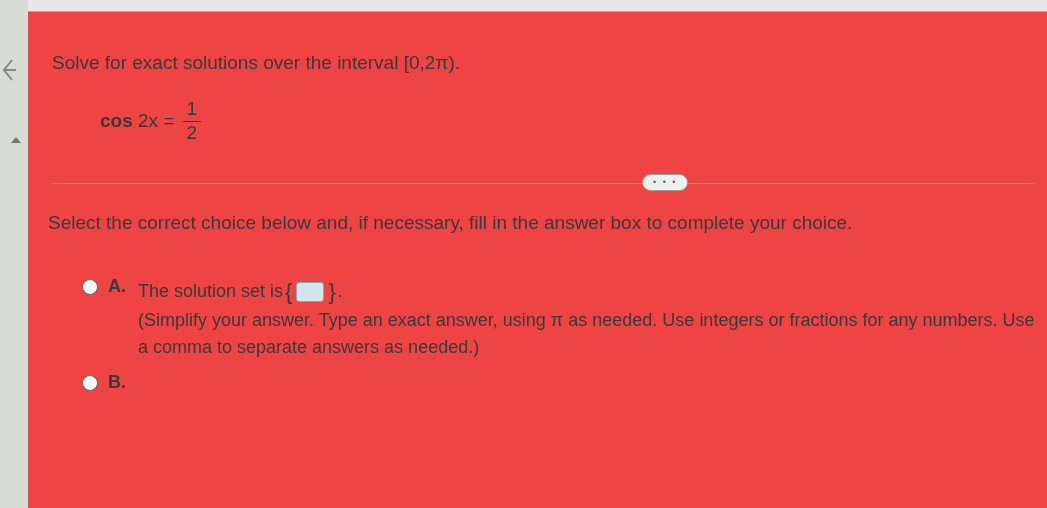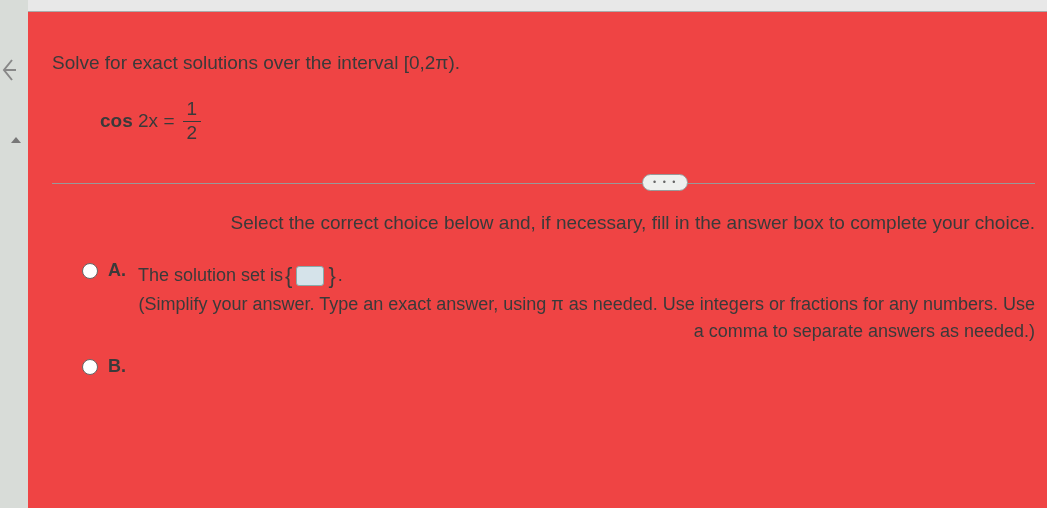--- a/index.html
+++ b/index.html
@@ -93,23 +93,22 @@
       padding: 0 10px;
       font-size: 9px;
       color: #666;
       letter-spacing: 2px;
       height: 17px;
       line-height: 15px;
     }
     .instruction {
       color: #3a3a3a;
       font-size: 19px;
-      margin-bottom: 26px;
+      margin-bottom: 42px;
       margin-left: -4px;
-      text-align: right;
     }
     .choice {
       display: flex;
       align-items: flex-start;
       margin-left: 30px;
       margin-bottom: 12px;
     }
     .radio-circle {
       width: 16px;
       height: 16px;
@@ -143,21 +142,20 @@
       width: 28px;
       height: 20px;
       background: #d5e3ea;
       border: 1px solid #8aa;
       border-radius: 3px;
       margin: 0 2px;
       vertical-align: middle;
     }
     .hint {
       color: #3a3a3a;
-      text-align: right;
     }
     .empty-set {
       font-size: 18px;
     }
   </style>
 </head>
 <body>
 
 <div class="top-bar"></div>
 

